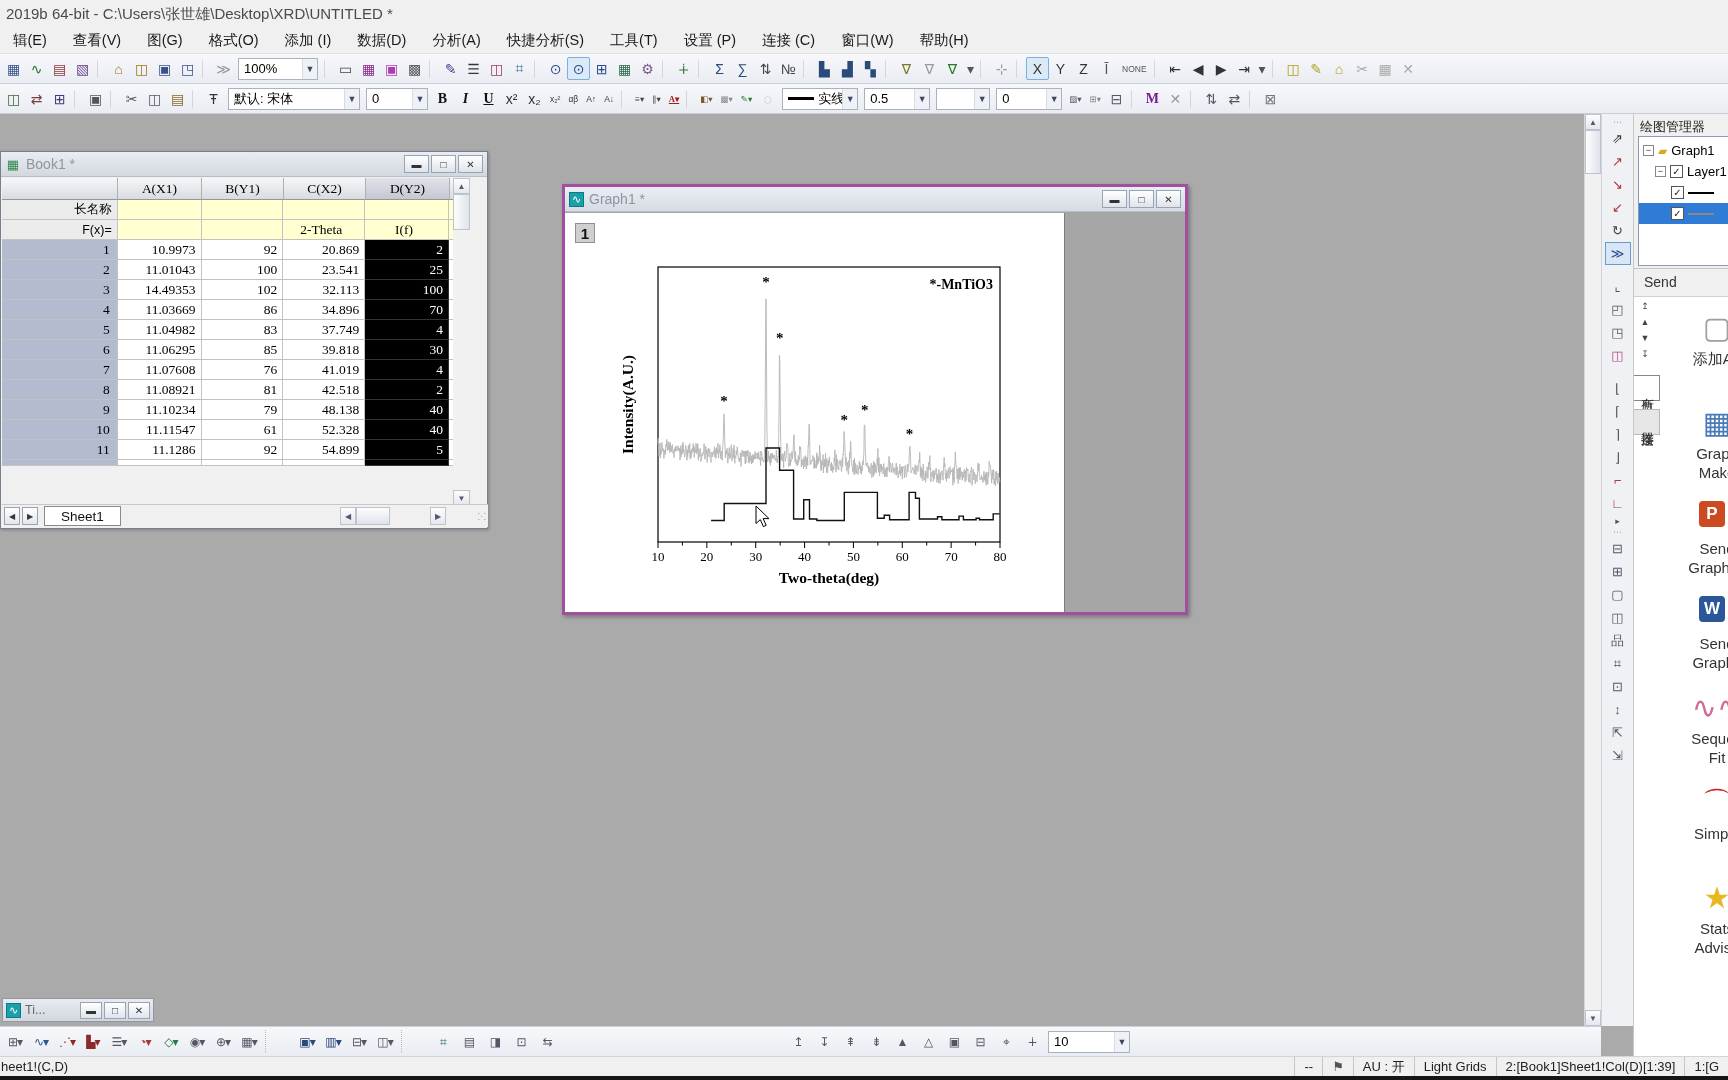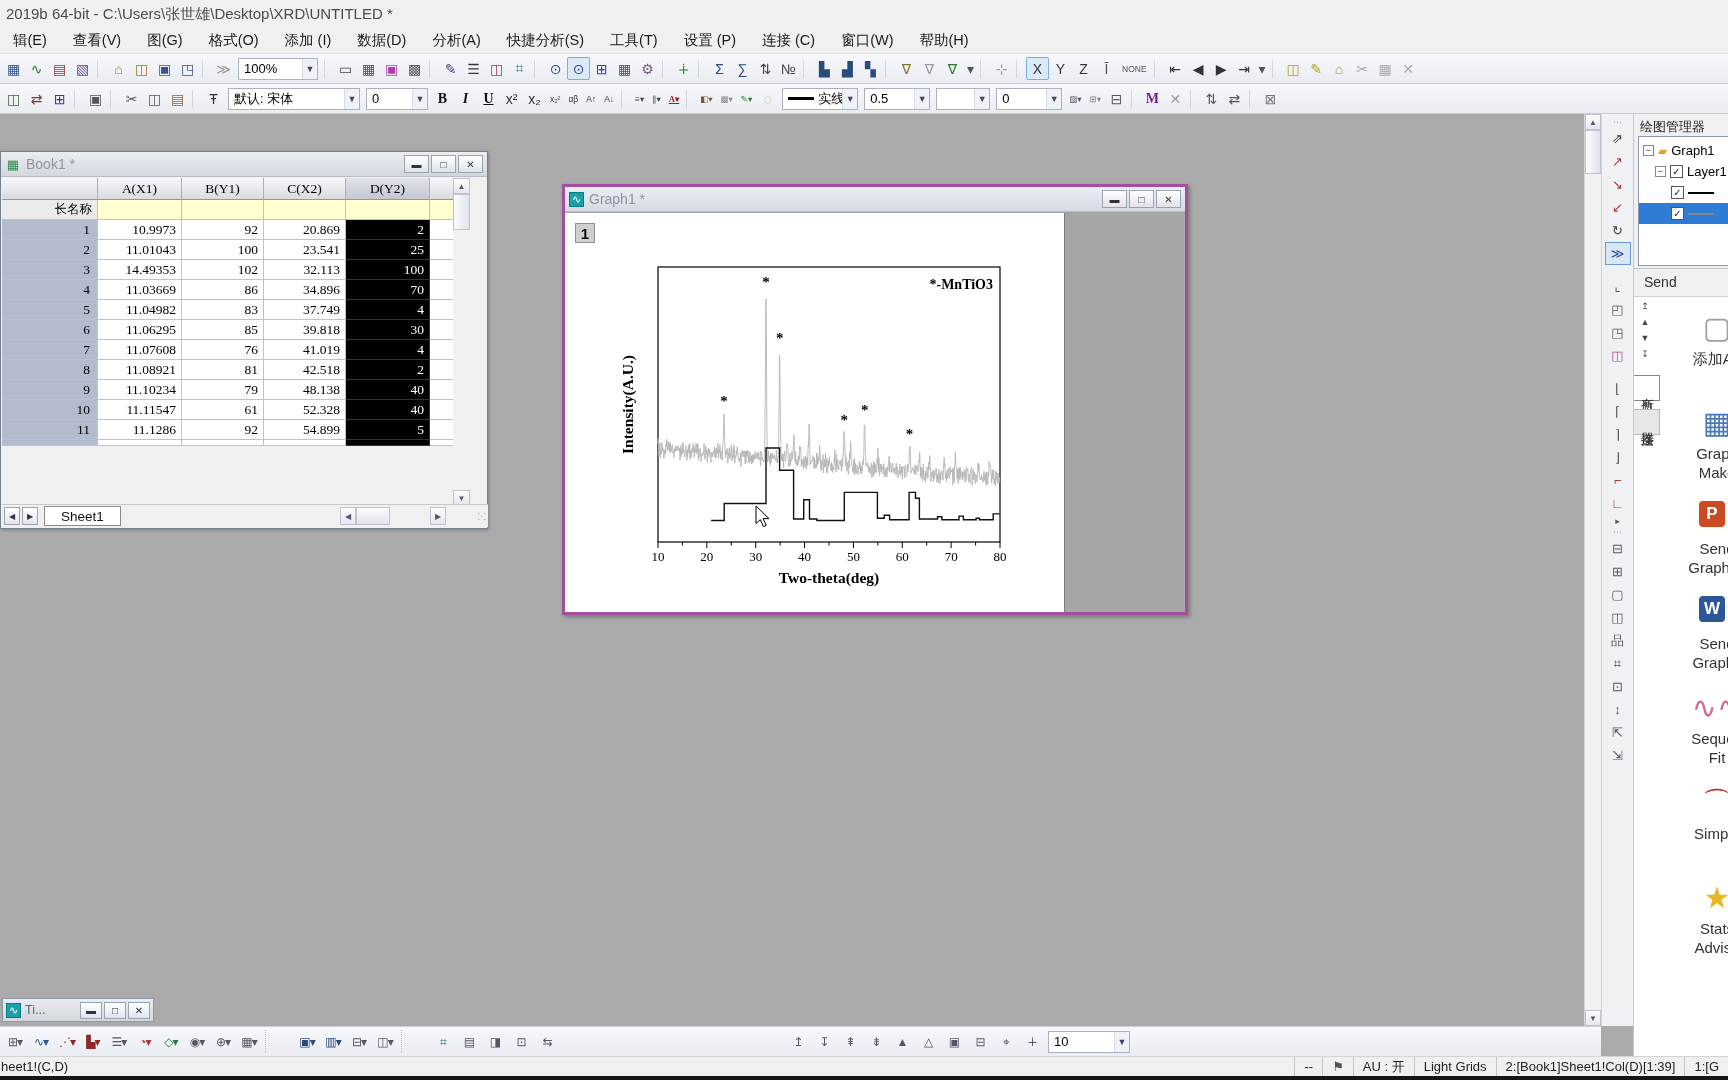--- a/index.html
+++ b/index.html
@@ -73,21 +73,21 @@
 .wbtn{width:25px;height:18px;border:1px solid #9aa3b0;background:linear-gradient(#ffffff,#dfe3ea);font-size:10px;display:flex;align-items:center;justify-content:center;color:#333}
 .wicon{width:16px;height:15px;display:flex;align-items:center;justify-content:center;font-size:13px;flex:0 0 auto}
 
 #book1{left:0;top:151px;width:488px;height:378px}
 #sheetwrap{position:absolute;left:1px;top:26px;width:452px}
 .trow{display:flex;height:20px}
 .hrow{height:22px}
 .cell,.hc{border-right:1px solid #c2c2c2;border-bottom:1px solid #c2c2c2;font-family:"Liberation Serif",serif;font-size:13.5px;display:flex;align-items:center;justify-content:flex-end;padding-right:5px;overflow:hidden;white-space:nowrap}
 .hc{background:linear-gradient(#f6f7f9,#d8dbe1);border-right:1px solid #b0b0b0;border-bottom:1px solid #979797;justify-content:center;padding-right:0}
 .hsel{background:linear-gradient(#e0e2e8,#c4c8d2)}
-.w-rh{width:96px}.w-a{width:84px}.w-b{width:82px}.w-c{width:82px}.w-d{width:84px}.w-e{flex:1 1 auto;border-right:none}
+.w-rh{width:116px}.w-a{width:84px}.w-b{width:82px}.w-c{width:82px}.w-d{width:84px}.w-e{flex:1 1 auto;border-right:none}
 .lrh{background:#ebebeb;font-family:"Liberation Sans",sans-serif;font-size:12.5px}
 .lc{background:#ffffcf;justify-content:center}
 .rh{background:#b3bbce;padding-right:7px}
 .wcell{background:#fff}
 .dsel{background:#000;color:#fff;border-right:1px solid #333;border-bottom:1px solid #333}
 #sheet-vscroll{position:absolute;left:452px;top:26px;width:17px;height:328px;background:#f1f1f1;display:flex;flex-direction:column}
 #tabbar{position:absolute;left:1px;bottom:1px;width:486px;height:23px;background:#f0f0f0;display:flex;align-items:center;border-top:1px solid #c8c8c8}
 .navbtn{width:16px;height:18px;border:1px solid #9aa3b0;background:linear-gradient(#fff,#e2e6ec);font-size:8px;display:flex;align-items:center;justify-content:center;color:#334;margin-left:2px}
 .stab{height:20px;margin-left:6px;padding:0 16px;background:#fff;border:1px solid #8a8a8a;display:flex;align-items:center;font-size:13.5px;color:#111}
 #hscroll{position:absolute;left:338px;top:2px;width:106px;height:18px;display:flex}
@@ -470,20 +470,28 @@
           <span class="cell w-rh lrh">长名称</span>
           <span class="cell w-a lc"></span>
           <span class="cell w-b lc"></span>
           <span class="cell w-c lc"></span>
           <span class="cell w-d lc"></span>
           <span class="cell w-e lc"></span>
         </div>
 
 
 
+        <div class="trow">
+          <span class="cell w-rh lrh">F(x)=</span>
+          <span class="cell w-a lc"></span>
+          <span class="cell w-b lc"></span>
+          <span class="cell w-c lc">2-Theta</span>
+          <span class="cell w-d lc">I(f)</span>
+          <span class="cell w-e lc"></span>
+        </div>
       </div>
     <div>
 
         <div class="trow">
           <span class="cell w-rh rh">1</span>
           <span class="cell w-a wcell">10.9973</span>
           <span class="cell w-b wcell">92</span>
           <span class="cell w-c wcell">20.869</span>
           <span class="cell w-d dsel">2</span>
           <span class="cell w-e wcell"></span>

